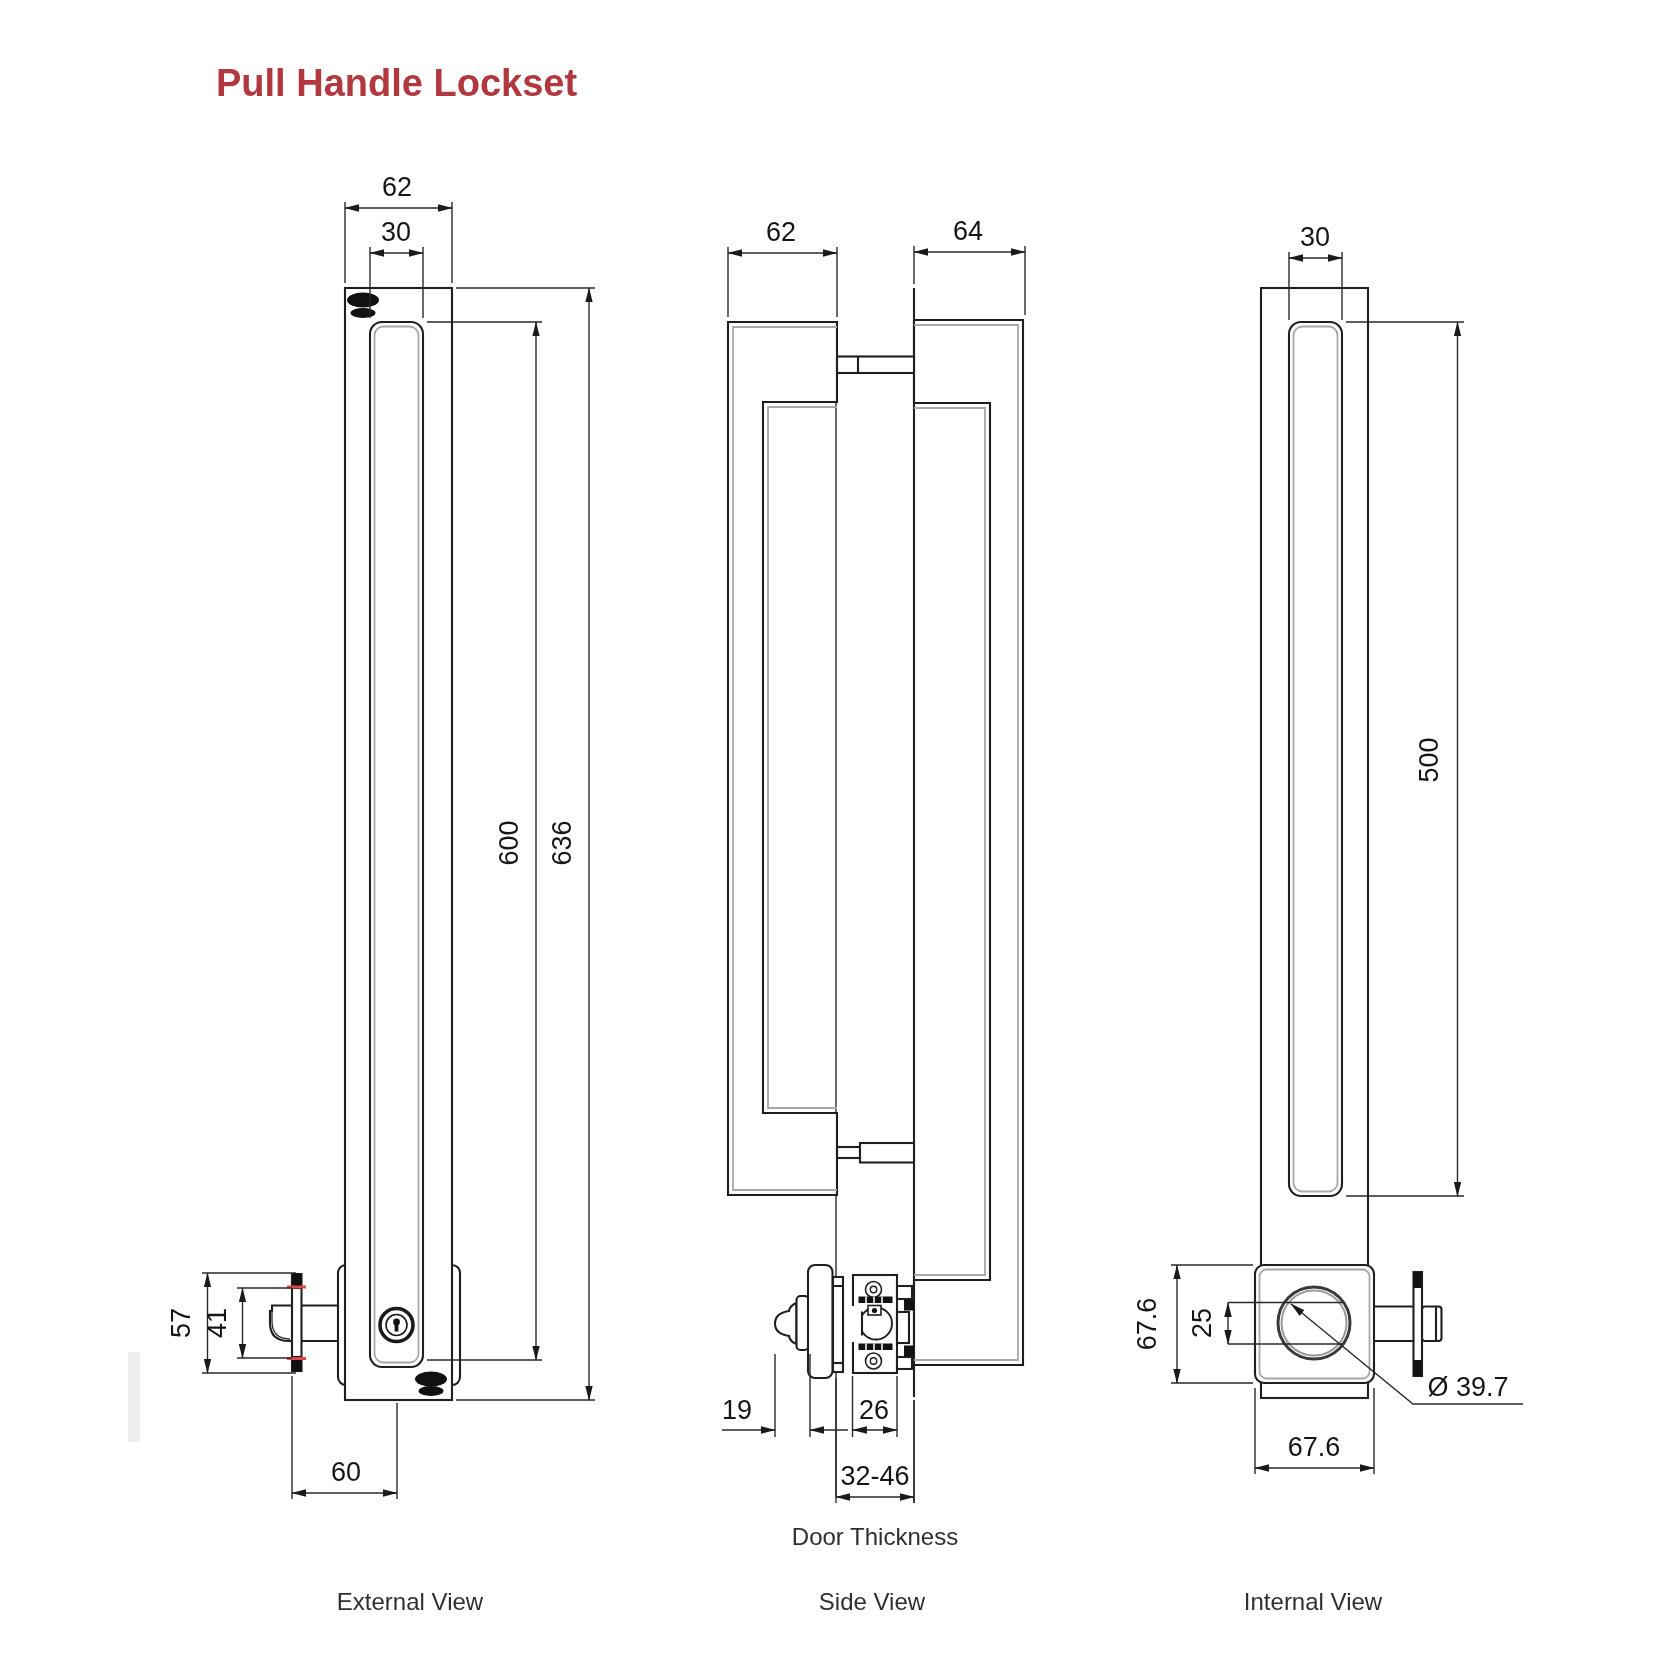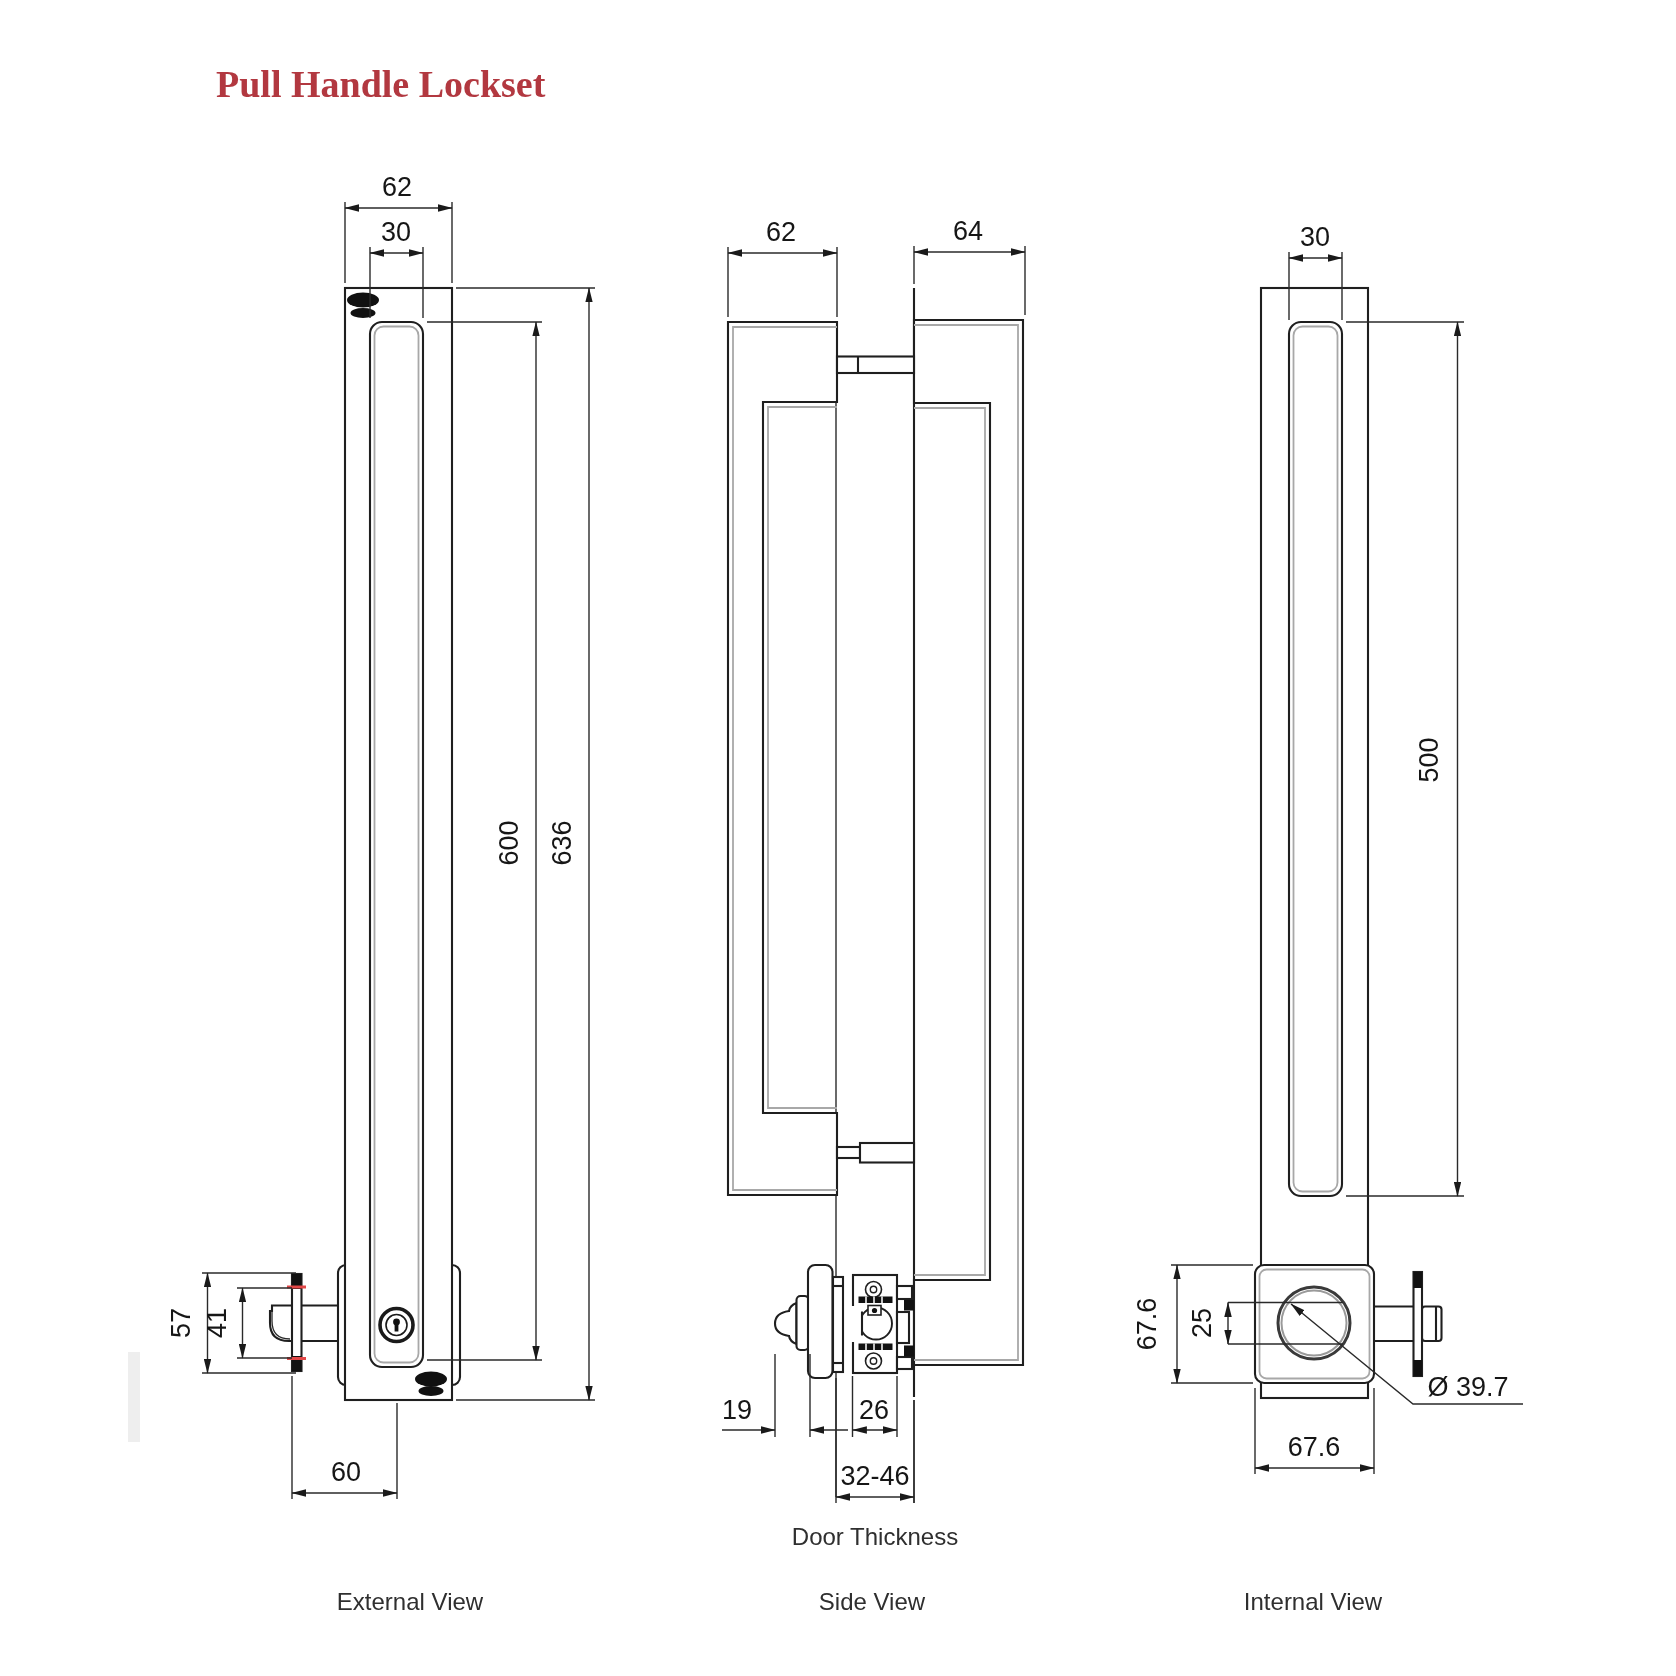--- a/index.html
+++ b/index.html
@@ -1,19 +1,19 @@
 <!DOCTYPE html>
 <html><head>
 <meta charset="utf-8">
 <style>
   html,body{margin:0;padding:0;background:#ffffff;}
   .page{position:relative;width:1676px;height:1676px;background:#ffffff;overflow:hidden;
         font-family:"Liberation Sans",sans-serif;}
   .title{position:absolute;left:216px;top:62px;margin:0;font-size:38px;font-weight:bold;
-         color:#b23840;letter-spacing:0px;font-family:Liberation Serif, serif;}
+         color:#b23840;letter-spacing:0px;font-family:Liberation Sans, sans-serif;}
   svg{position:absolute;left:0;top:0;}
   svg text{font-family:"Liberation Sans",sans-serif;fill:#161616;}
   .dimtxt{font-size:27px;}
   .lbltxt{font-size:24px;fill:#2f2f2f;}
   .ol{stroke:#1f1f1f;stroke-width:2.1;fill:#ffffff;}
   .oln{stroke:#1f1f1f;stroke-width:2.1;fill:none;}
   .thin{stroke:#2a2a2a;stroke-width:1.4;fill:none;}
   .gray{stroke:#a8a8a8;stroke-width:1.8;fill:none;}
   .blk{fill:#111111;stroke:none;}
 </style>

